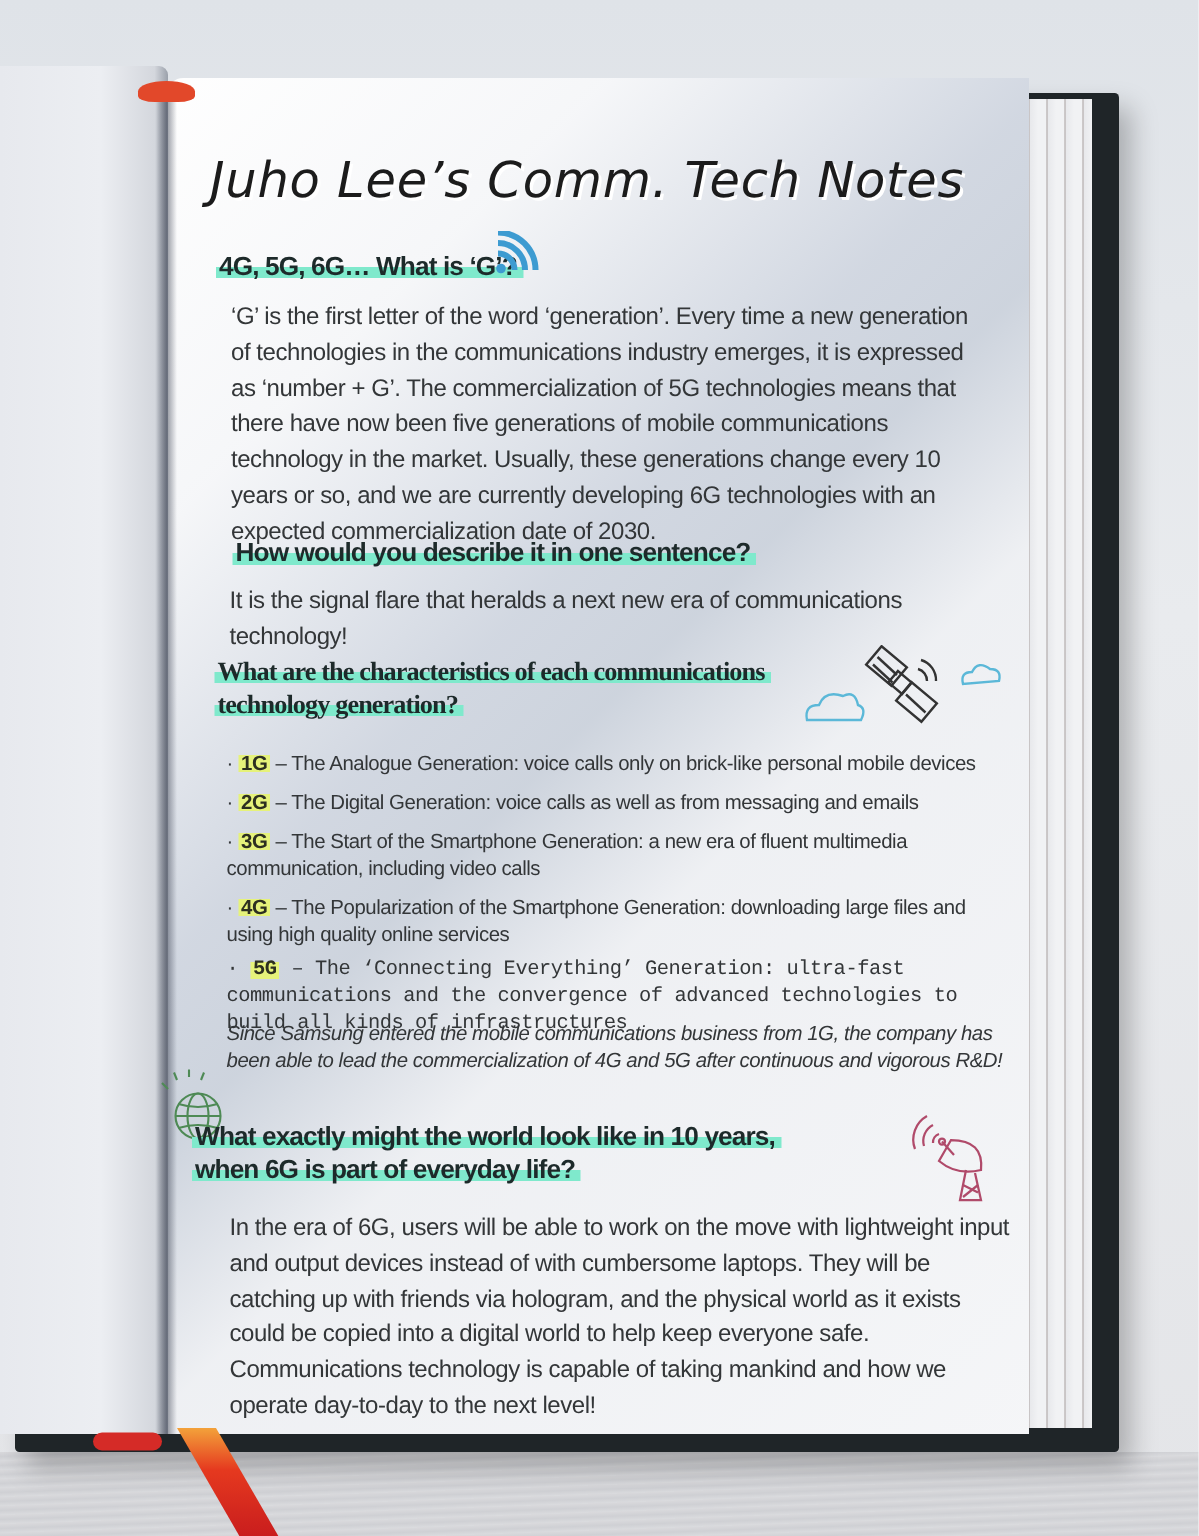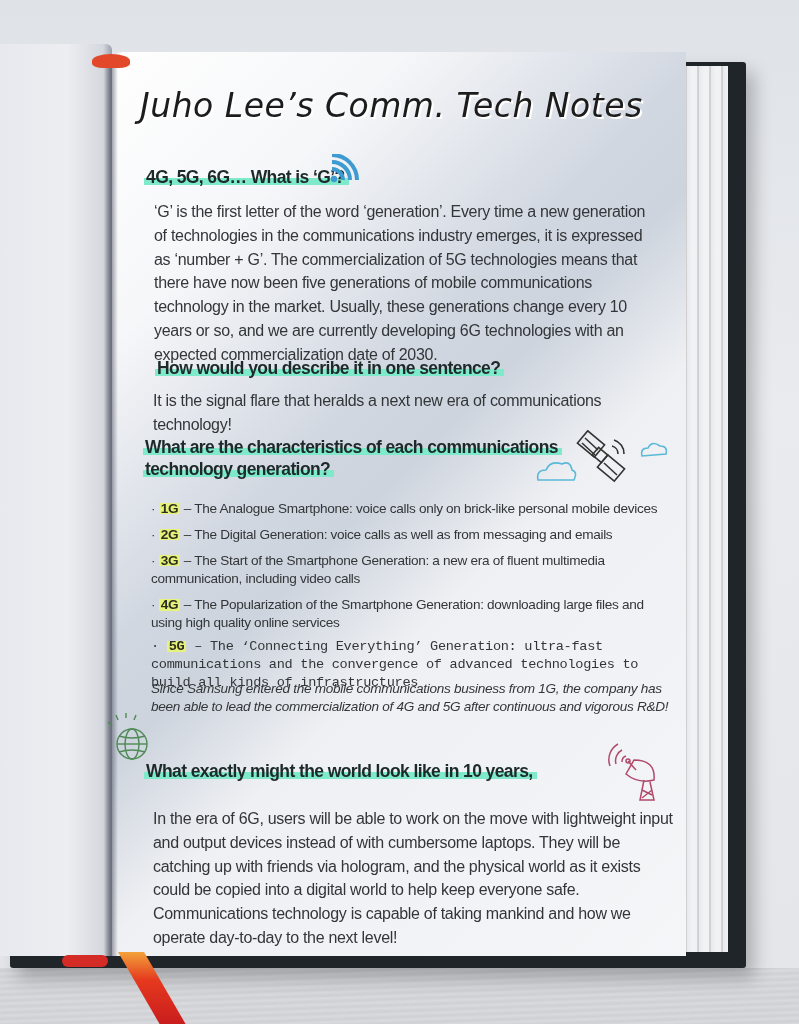--- a/index.html
+++ b/index.html
@@ -44,21 +44,21 @@
   .ribbon {
     position:absolute; left:118px; top:952px; width:26px; height:80px;
     background: linear-gradient(180deg,#f3a23a 0%,#e5391f 35%,#c4181d 100%);
     transform: skewX(30deg); transform-origin: top left;
   }
   .ribbon2 {
     position:absolute; left:62px; top:955px; width:46px; height:12px;
     background:#d52b27; border-radius:6px;
   }
   .title {
-    position:absolute; left:140px; top:86px;
+    position:absolute; left:140px; top:100px;
     font-family: "DejaVu Sans", sans-serif; font-size:33px; color:#1c1c1c;
     font-style: italic; letter-spacing:0.5px;
     text-shadow: 2px 2px 0 #ffffff;
   }
   .hl {
     background: linear-gradient(180deg, rgba(0,0,0,0) 55%, #7fe9cc 55%, #7fe9cc 92%, rgba(0,0,0,0) 92%);
     padding: 0 4px 0 2px;
   }
   .heading {
     position:absolute; color:#1d2a2a;
@@ -98,61 +98,62 @@
   <path d="M4 8 A18 18 0 0 1 22 26" stroke="#3d9bd1" stroke-width="4" fill="none"></path>
   <path d="M4 1 A25 25 0 0 1 29 26" stroke="#3d9bd1" stroke-width="4" fill="none"></path>
 </svg>
 <div class="body" style="left:154px;top:200px;width:500px;">‘G’ is the first letter of the word ‘generation’. Every time a new generation of technologies in the communications industry emerges, it is expressed as ‘number + G’. The commercialization of 5G technologies means that there have now been five generations of mobile communications technology in the market. Usually, these generations change every 10 years or so, and we are currently developing 6G technologies with an expected commercialization date of 2030.</div>
 
 <div class="heading" style="left:144px;top:357px;margin-left:11px;">
   <span class="hl">How would you describe it in one sentence?</span>
 </div>
 <div class="body" style="left:153px;top:389px;width:510px;">It is the signal flare that heralds a next new era of communications technology!</div>
 
-<div class="heading" style="left:143px;top:436px;">
+<div class="heading" style="left:143px;top:436px;font-family:Liberation Serif, serif;">
   <span class="hl">What are the characteristics of each communications</span><br>
   <span class="hl">technology generation?</span>
 </div>
 <svg class="icon" style="left:530px;top:430px;" width="145" height="62" viewBox="0 0 145 62">
   <path d="M8 50 Q6 40 16 40 Q20 30 32 34 Q40 30 42 40 Q48 42 44 50 Z" stroke="#5bb8d8" stroke-width="1.6" fill="none"></path>
   <g stroke="#333" stroke-width="1.6" fill="none">
     <rect x="50" y="6" width="22" height="16" transform="rotate(40 61 14)"></rect>
     <line x1="55" y1="8" x2="68" y2="20"></line>
     <line x1="52" y1="13" x2="65" y2="25"></line>
     <rect x="64" y="20" width="12" height="10" transform="rotate(40 70 25)"></rect>
     <rect x="70" y="30" width="22" height="16" transform="rotate(40 81 38)"></rect>
     <line x1="74" y1="33" x2="87" y2="45"></line>
     <path d="M82 16 A8 8 0 0 1 88 24"></path>
     <path d="M84 10 A14 14 0 0 1 94 24"></path>
   </g>
   <path d="M112 26 Q110 18 118 18 Q122 10 130 16 Q138 16 136 24 Z" stroke="#5bb8d8" stroke-width="1.6" fill="none"></path>
 </svg>
 
-<div class="gen" style="top:500px;">· <span class="tag">1G</span><span> – The Analogue Smartphone: voice calls only on brick-like personal mobile devices</span></div>
+<div class="gen" style="top:500px;">· <span class="tag">1G</span><span> – The Analogue Generation: voice calls only on brick-like personal mobile devices</span></div>
 <div class="gen" style="top:526px;">· <span class="tag">2G</span><span> – The Digital Generation: voice calls as well as from messaging and emails</span></div>
 <div class="gen" style="top:552px;">· <span class="tag">3G</span><span> – The Start of the Smartphone Generation: a new era of fluent multimedia communication, including video calls</span></div>
 <div class="gen" style="top:596px;">· <span class="tag">4G</span><span> – The Popularization of the Smartphone Generation: downloading large files and using high quality online services</span></div>
 <div class="gen" style="top:638px;font-family:Liberation Mono, monospace;">· <span class="tag">5G</span><span> – The ‘Connecting Everything’ Generation: ultra-fast communications and the convergence of advanced technologies to build all kinds of infrastructures</span></div>
 <div class="gen" style="top:680px;width:535px;font-style:italic;">Since Samsung entered the mobile communications business from 1G, the company has been able to lead the commercialization of 4G and 5G after continuous and vigorous R&amp;D!</div>
 
 <svg class="icon" style="left:104px;top:712px;" width="48" height="52" viewBox="0 0 48 52">
   <g stroke="#4e8a55" stroke-width="1.4" fill="none">
     <line x1="8" y1="14" x2="4" y2="10"></line>
       <line x1="14" y1="8" x2="12" y2="3"></line>
       <line x1="22" y1="6" x2="22" y2="1"></line>
       <line x1="30" y1="8" x2="32" y2="3"></line>
     <circle cx="28" cy="32" r="15"></circle>
     <ellipse cx="28" cy="32" rx="7" ry="15"></ellipse>
     <line x1="13" y1="32" x2="43" y2="32"></line>
     <path d="M15 24 Q28 28 41 24"></path>
     <path d="M15 40 Q28 36 41 40"></path>
   </g>
 </svg>
-<div class="heading" style="left:144px;top:746px;margin-top:14px;">
+<div class="heading" style="left:128px;top:746px;">
   <span class="hl">What exactly might the world look like in 10 years,</span><br>
+  <span class="hl">when 6G is part of everyday life?</span>
 </div>
 <svg class="icon" style="left:604px;top:740px;" width="62" height="66" viewBox="0 0 62 66">
   <g stroke="#b04a6a" stroke-width="1.5" fill="none">
     <path d="M14 4 A18 18 0 0 0 6 26"></path>
     <path d="M18 10 A12 12 0 0 0 12 24"></path>
     <path d="M22 16 A6 6 0 0 0 18 22"></path>
     <circle cx="24" cy="21" r="2"></circle>
     <line x1="24" y1="21" x2="32" y2="30"></line>
     <path d="M30 20 Q52 20 50 40 Q34 44 22 34 Z"></path>
     <path d="M40 40 L36 60 L50 60 L46 42"></path>

